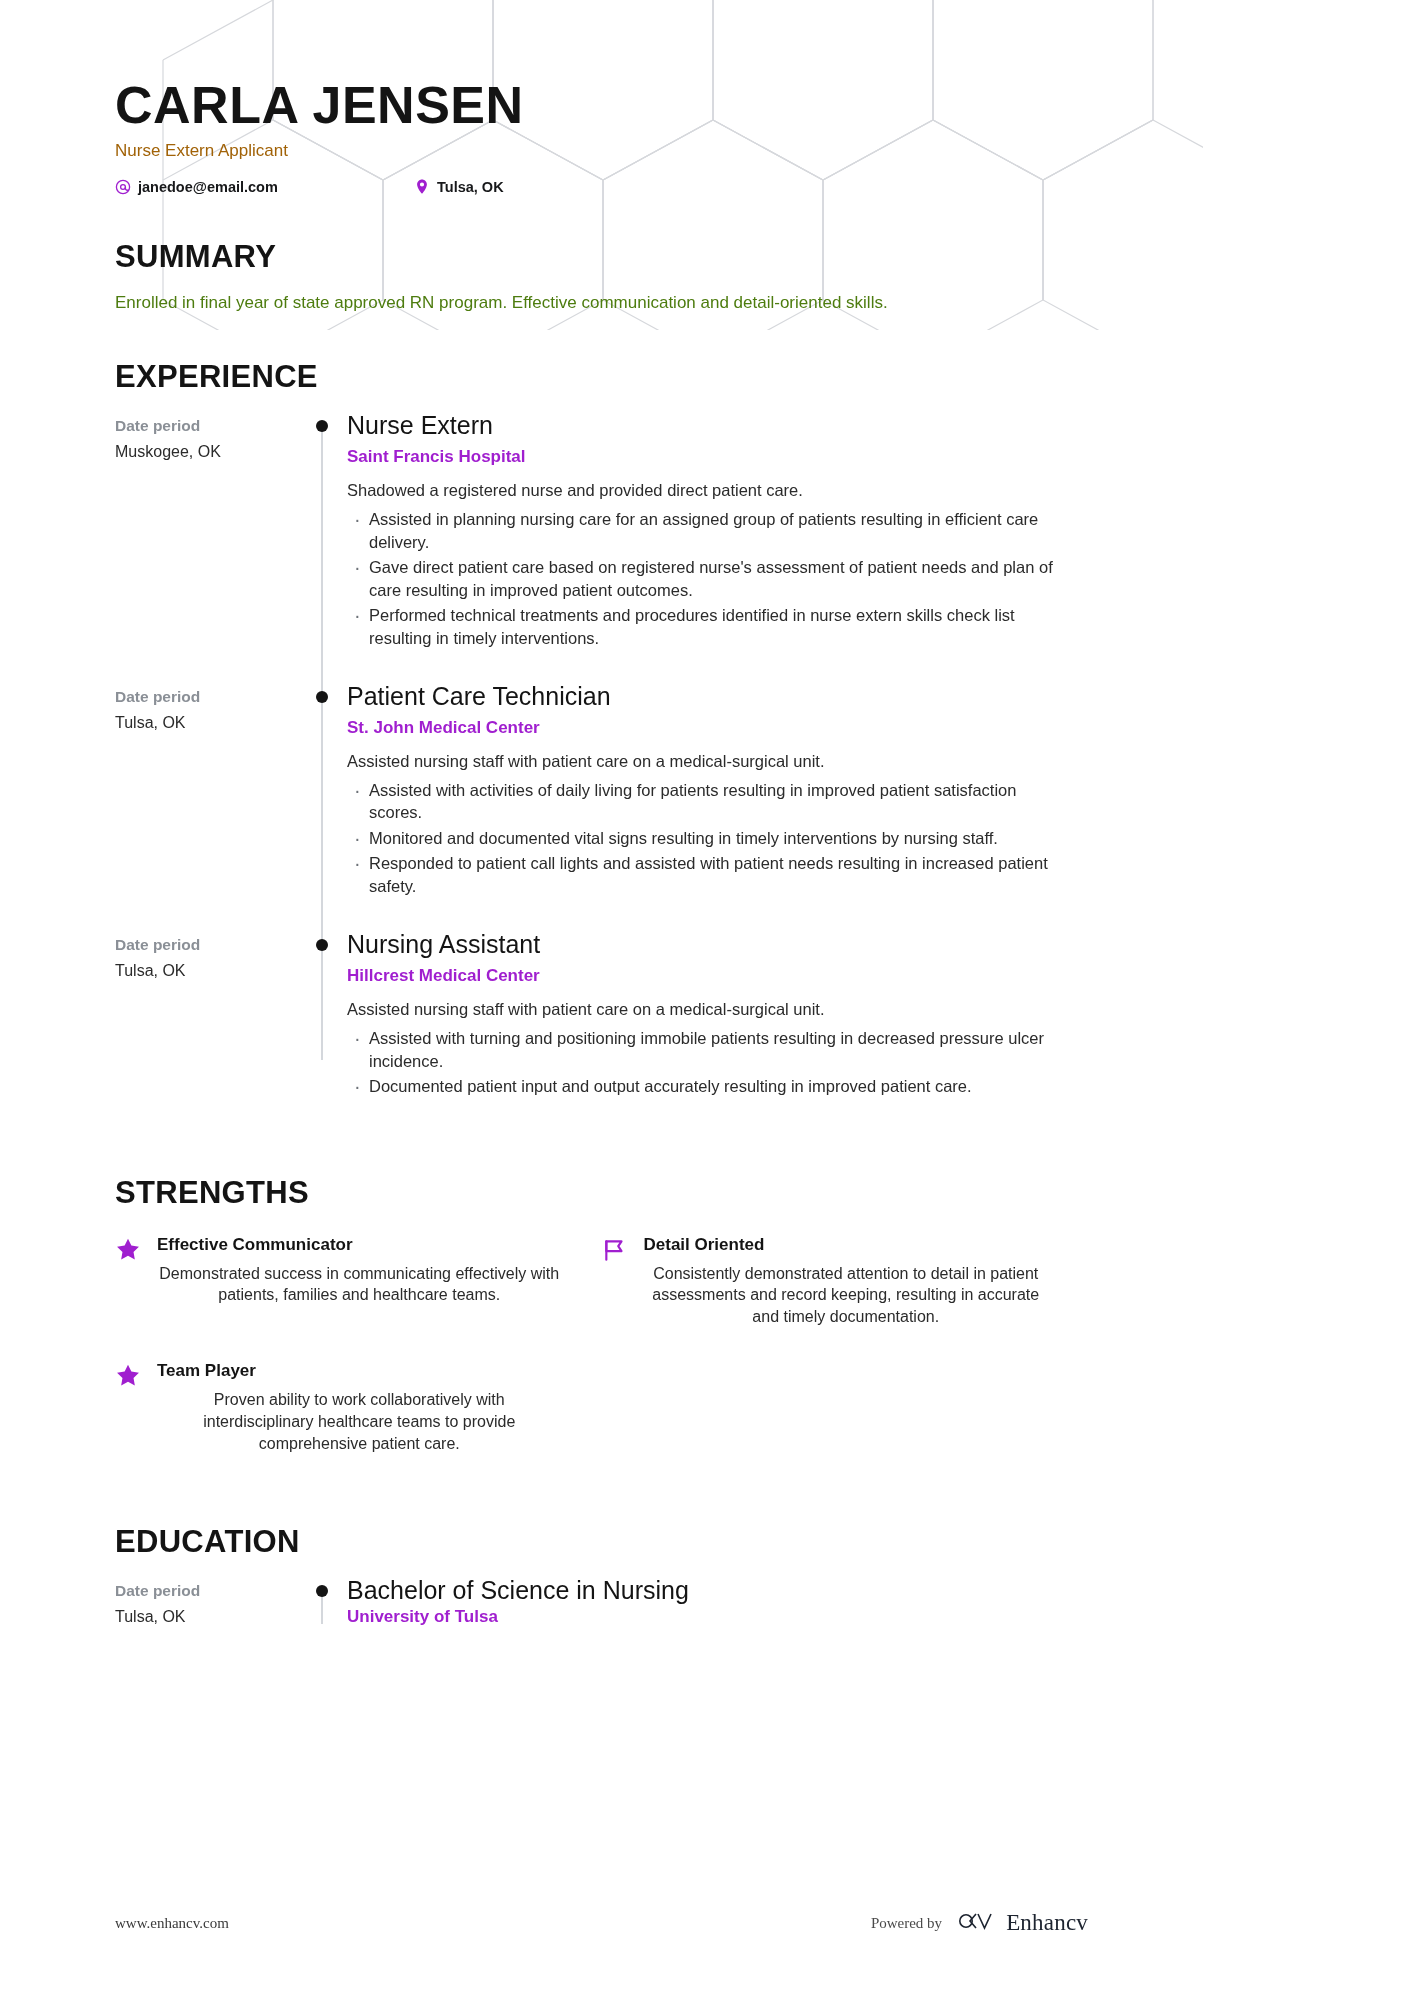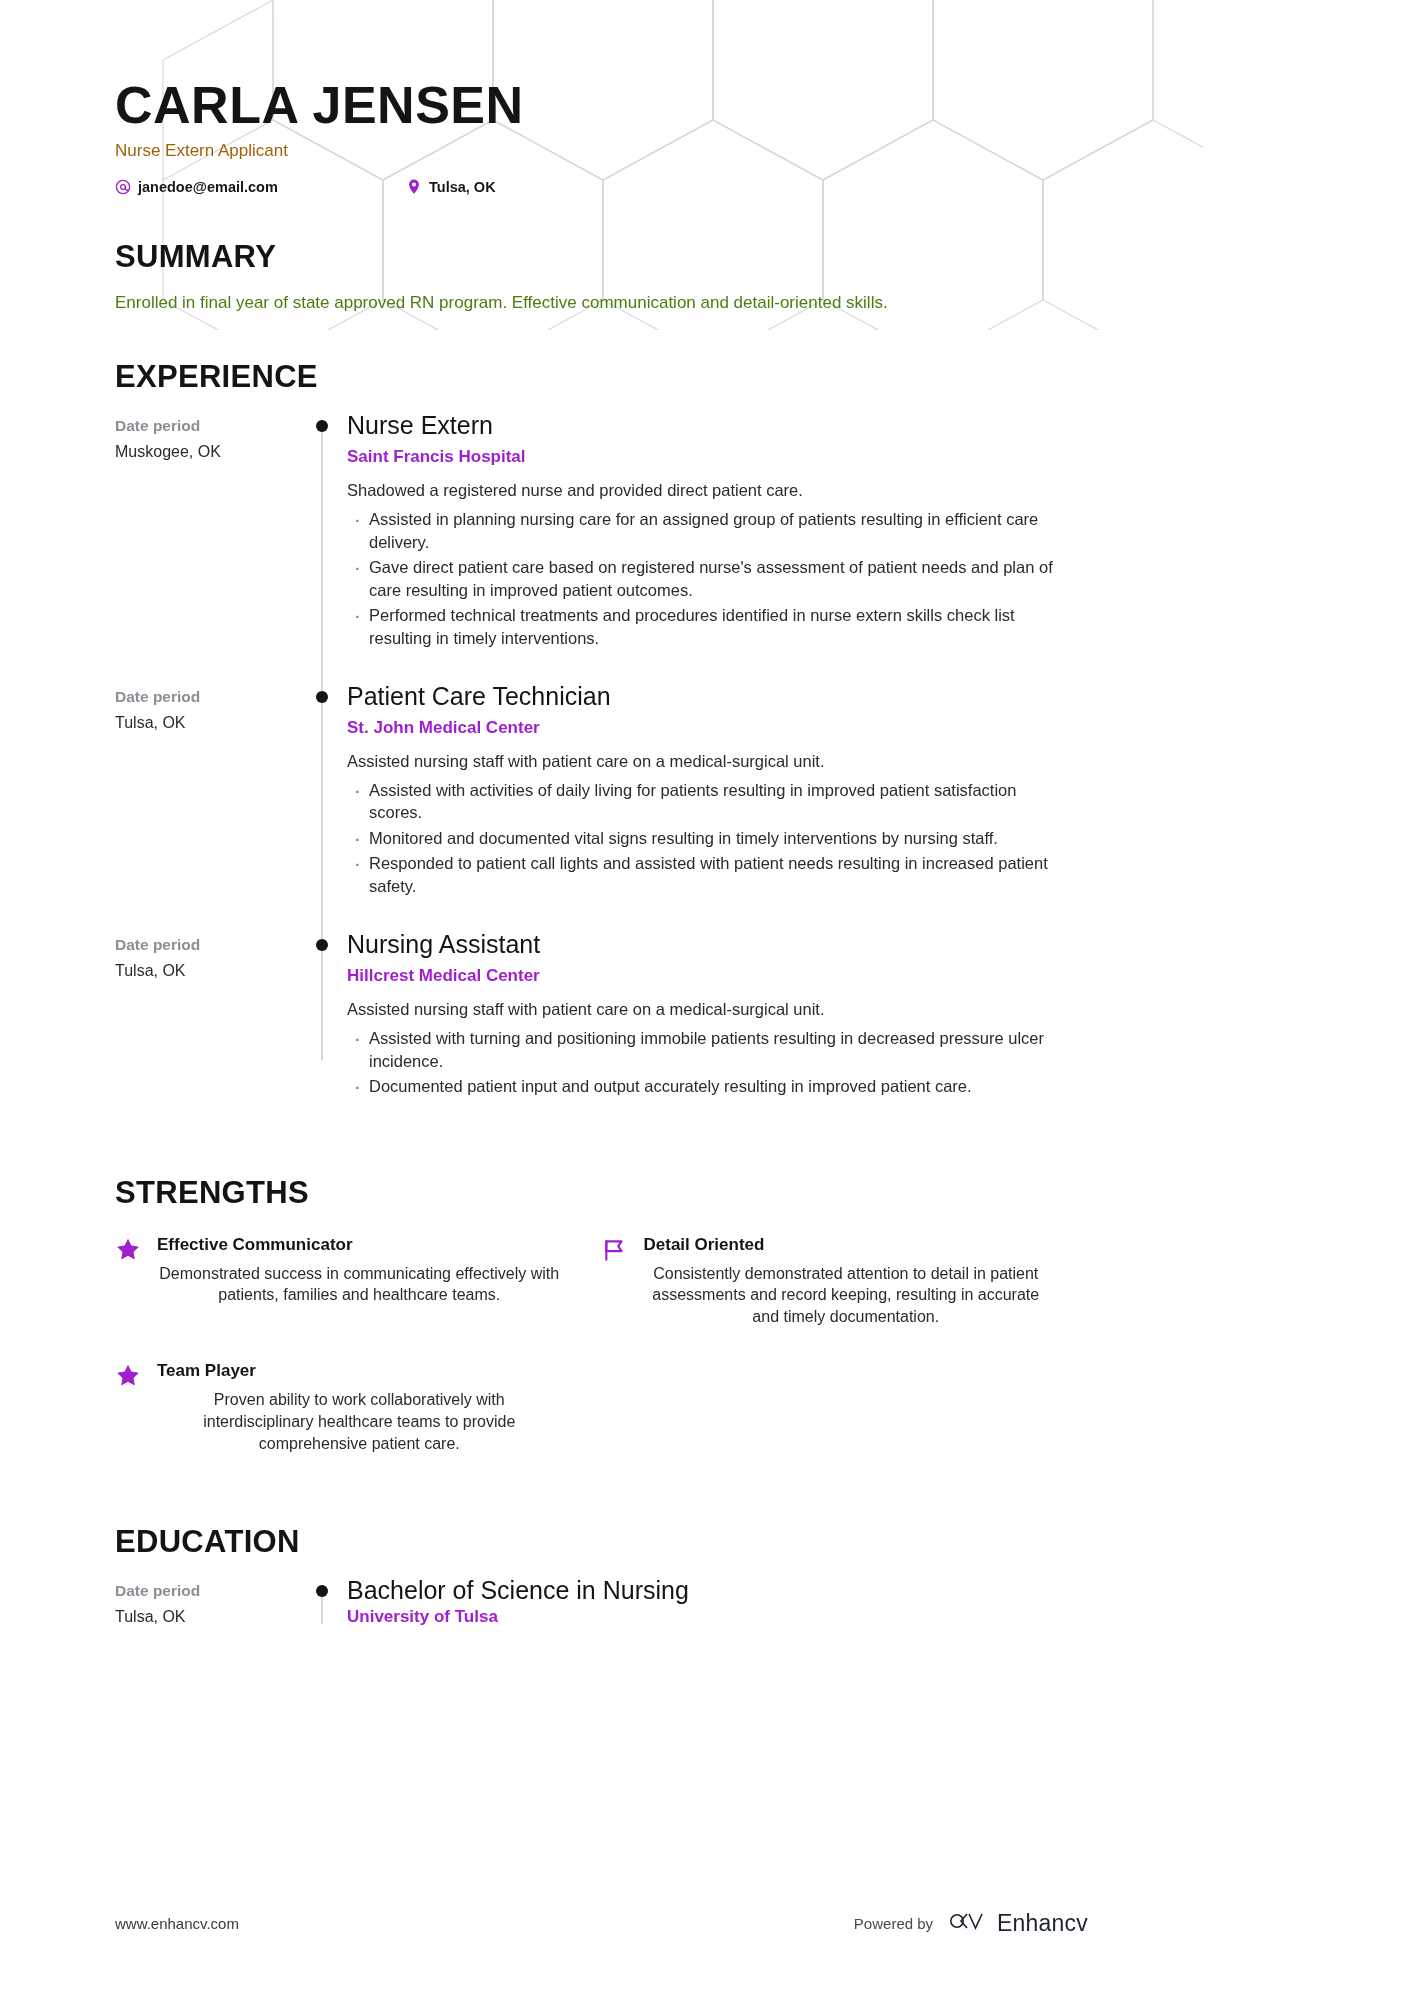--- a/index.html
+++ b/index.html
@@ -51,21 +51,21 @@
   }
   .role {
     font-size: 17px;
     font-weight: normal;
     color: #a16207;
     margin: 0 0 18px 0;
   }
   .contact-row {
     display: flex;
     align-items: center;
-    gap: 1px;
+    gap: 9px;
     font-size: 14.5px;
     font-weight: bold;
     color: #17181a;
   }
   .contact-item {
     display: flex;
     align-items: center;
     gap: 7px;
   }
   .contact-item.email { width: 290px; }
@@ -252,20 +252,21 @@
   
   .footer {
     position: absolute;
     left: 115px;
     right: 115px;
     bottom: 58px;
     display: flex;
     align-items: center;
     justify-content: space-between;
     z-index: 2;
+    font-family: Liberation Serif, serif;
   }
   .footer-url {
     font-size: 15px;
     color: #3a3a3a;
   }
   .footer-right {
     display: flex;
     align-items: center;
     gap: 14px;
   }

